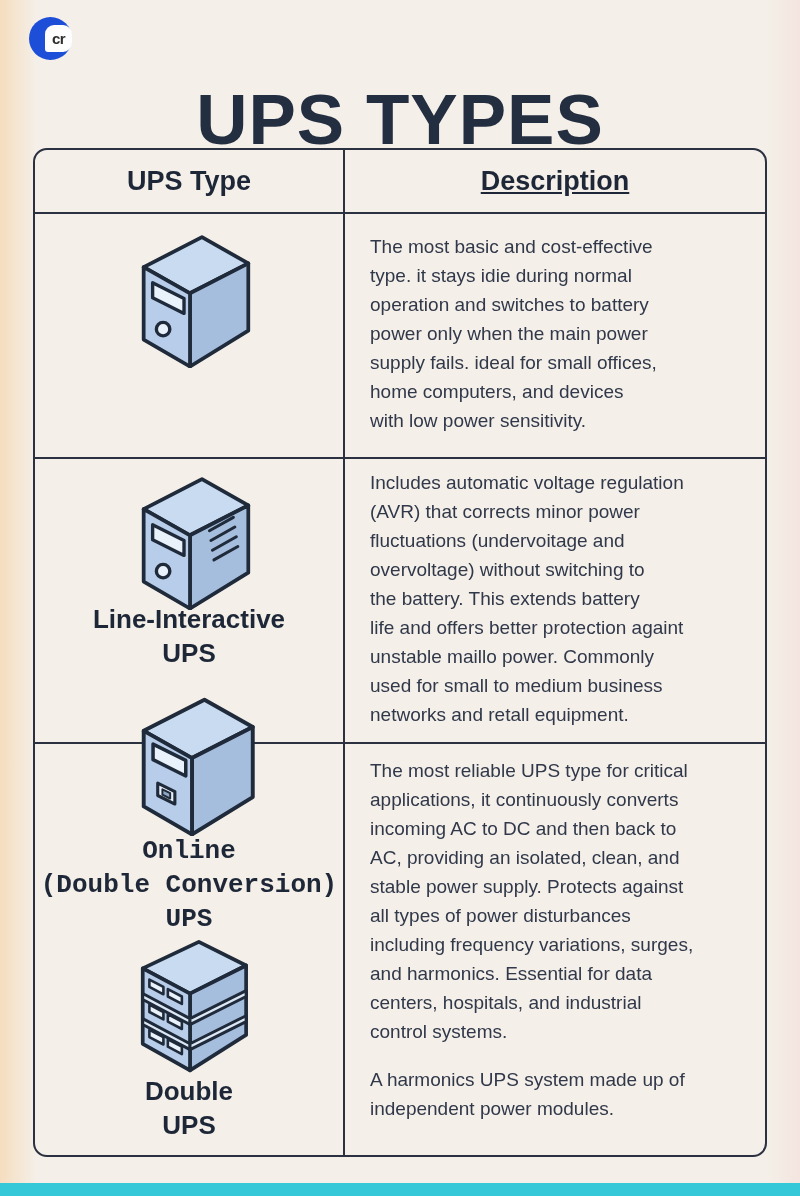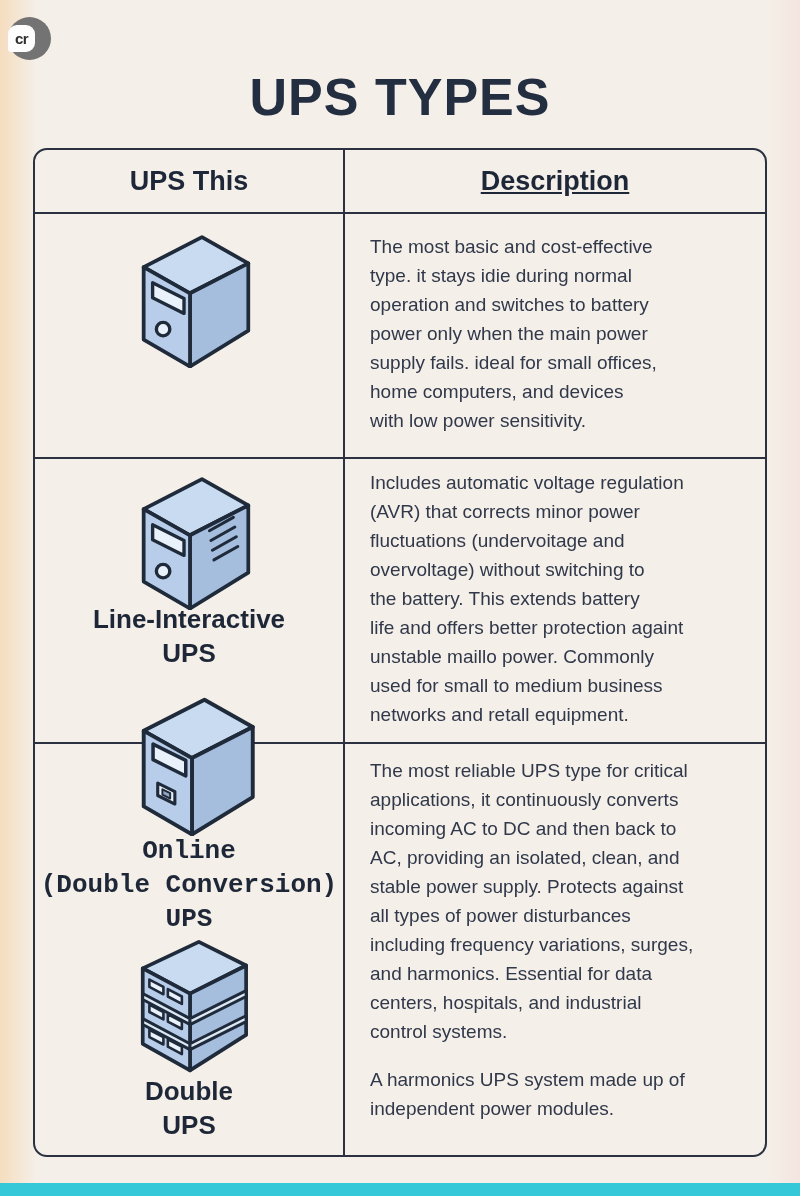--- a/index.html
+++ b/index.html
@@ -5,32 +5,32 @@
   html,body{margin:0;padding:0;}
   body{
     width:800px;height:1196px;position:relative;overflow:hidden;
     font-family:"Liberation Sans",sans-serif;
     background:
       linear-gradient(to right, rgba(247,203,150,.5) 0%, rgba(247,203,150,0) 4.5%, rgba(247,203,150,0) 96%, rgba(244,213,210,.4) 100%),
       #f4efe8;
   }
   
   .logo{
-    position:absolute;left:8px;top:17px;width:43px;height:43px;border-radius:50%;
-    background:#737373;display:flex;align-items:center;justify-content:flex-start;
+    position:absolute;left:29px;top:17px;width:43px;height:43px;border-radius:50%;
+    background:#1d4ed8;display:flex;align-items:center;justify-content:flex-end;
   }
   .logo-bubble{
     width:27px;height:27px;background:#fdfdfd;border-radius:9px 9px 9px 3px;
     display:flex;align-items:center;justify-content:center;
     font-weight:bold;font-size:15px;color:#2e2e2e;letter-spacing:-.5px;
   }
   
   .title{
     position:absolute;left:0;top:36px;width:100%;text-align:center;
-    font-size:52px;font-weight:800;color:#232e40;letter-spacing:1px;line-height:1;
+    font-size:71px;font-weight:800;color:#232e40;letter-spacing:1px;line-height:1;
   }
   
   .table{
     position:absolute;left:33px;top:148px;width:734px;height:1009px;
     border:2.5px solid #2b3140;border-radius:14px;box-sizing:border-box;
   }
   .vline{position:absolute;top:0;bottom:0;left:308px;width:2px;background:#2b3140;}
   .hline{position:absolute;left:0;right:0;height:2px;background:#2b3140;}
   .hline.header{top:62px;}
   .hline.div1{top:307px;}
@@ -60,21 +60,21 @@
 </div>
 
 <h1 class="title">UPS TYPES</h1>
 
 <div class="table">
   <div class="vline"></div>
   <div class="hline header"></div>
   <div class="hline div1"></div>
   <div class="hline div2"></div>
 
-  <div class="th left">UPS This</div>
+  <div class="th left">UPS Type</div>
   <div class="th right">Description</div>
 
   <svg class="icon" style="left:79px;top:76px;" width="152" height="142" viewBox="0 0 200 190">
     <g stroke="#1f2a3a" stroke-width="5" stroke-linejoin="round" stroke-linecap="round">
       <polygon points="38,55 116,15 178,50 100,90" fill="#c9dbf0"></polygon>
       <polygon points="100,90 178,50 178,140 100,188" fill="#a6bedd"></polygon>
       <polygon points="38,55 100,90 100,188 38,152" fill="#b7cde9"></polygon>
       <polygon points="50,76 92,97 92,117 50,96" fill="#e9f1fa" stroke-width="4.5"></polygon>
       <circle cx="64" cy="138" r="9" fill="#e9f1fa" stroke-width="4.5"></circle>
     </g>

